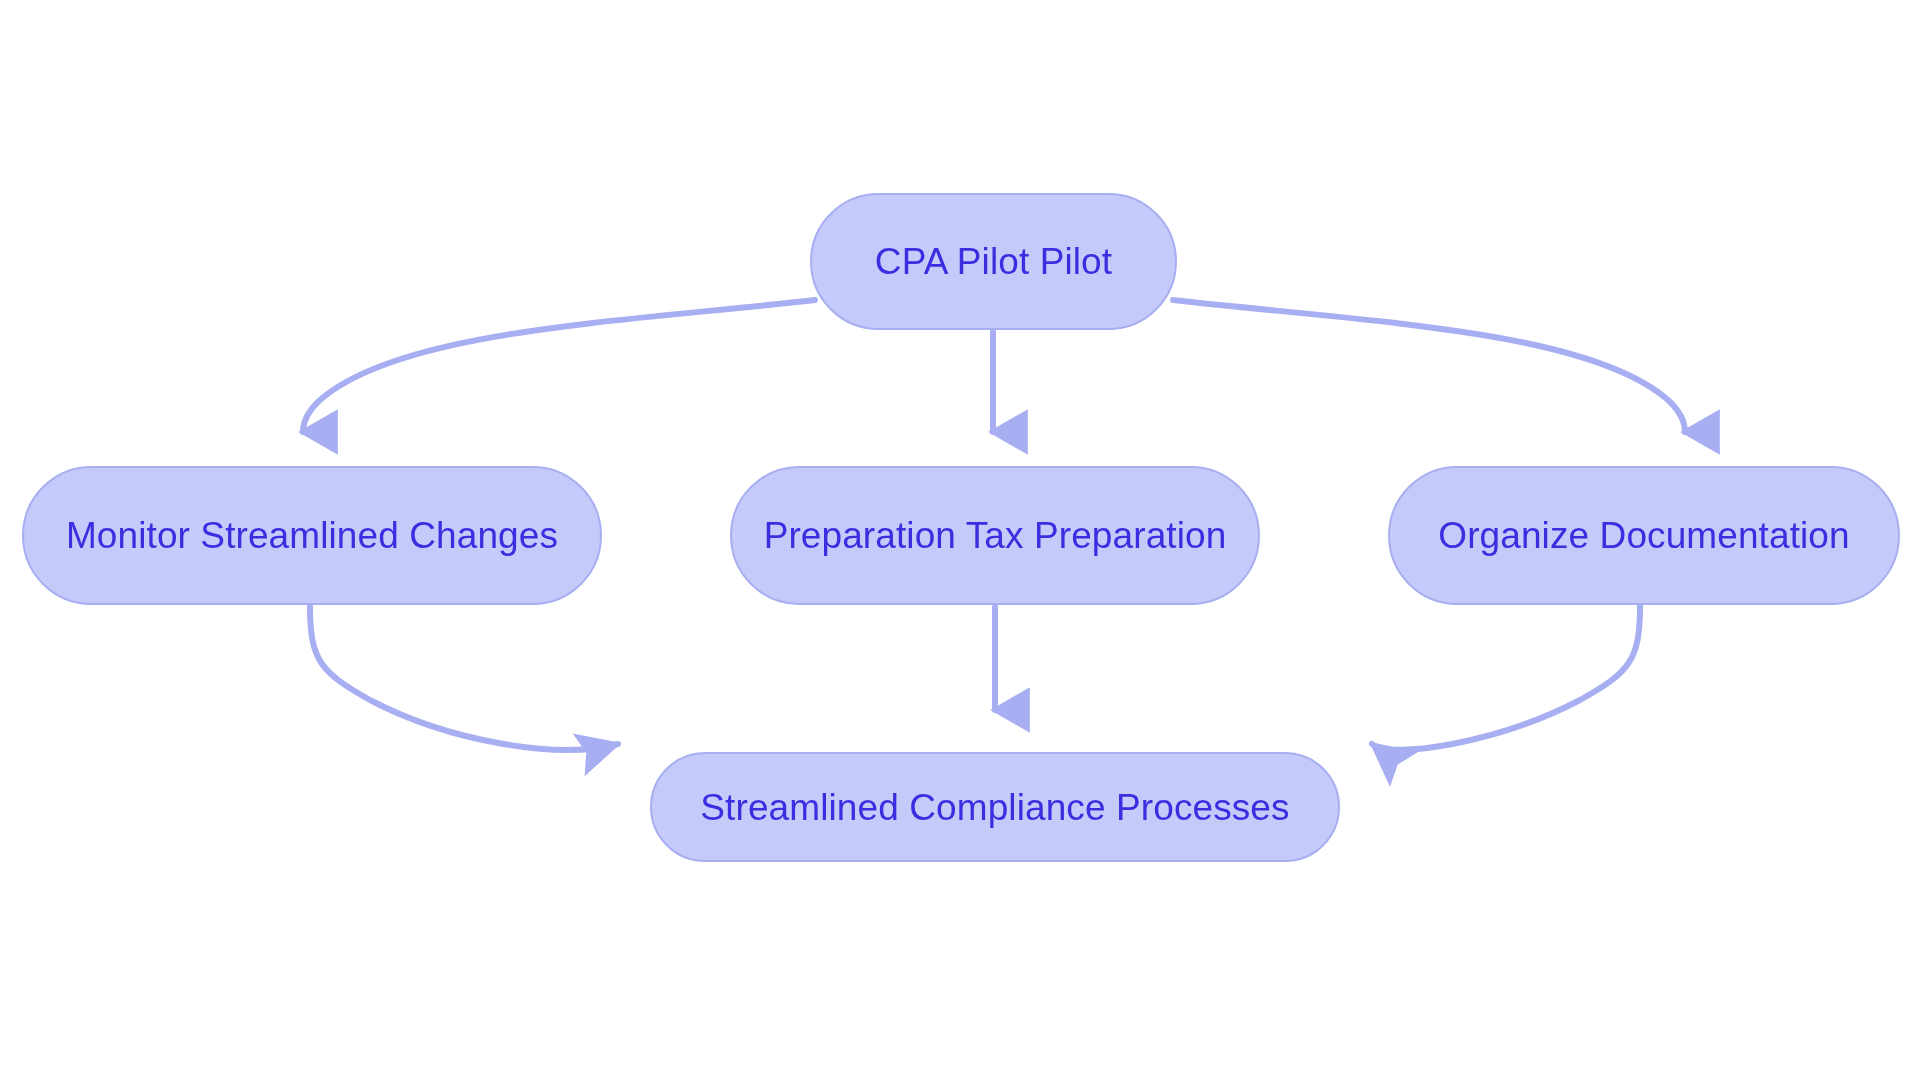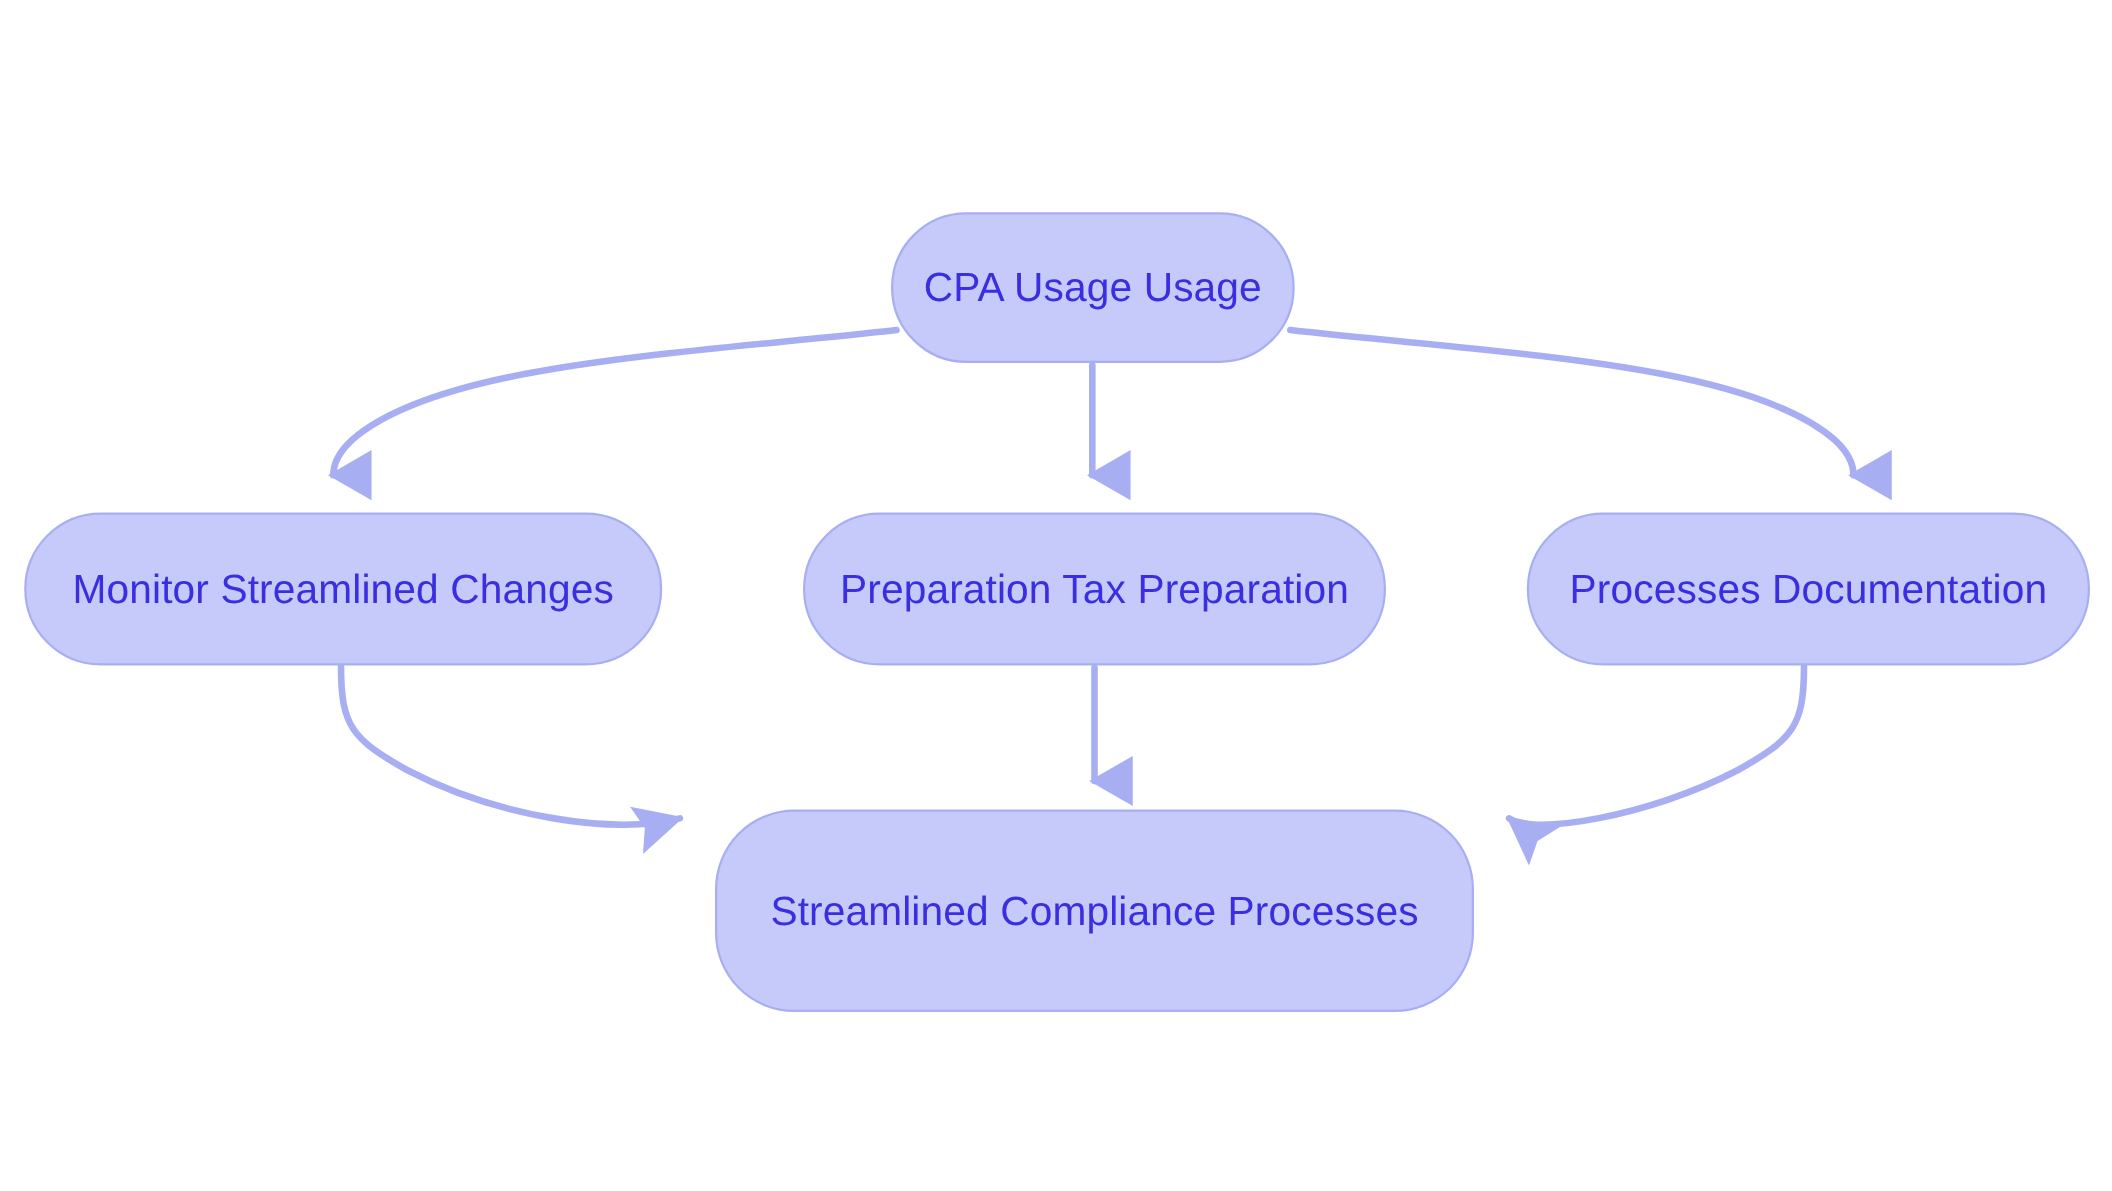--- a/index.html
+++ b/index.html
@@ -45,21 +45,21 @@
     letter-spacing: 0.1px;
     white-space: nowrap;
     line-height: 1;
     text-align: center;
   }
   
   #node-cpa-pilot-usage      { left: 810px;  top: 193px; width: 367px; height: 137px; }
   #node-monitor-regulatory   { left: 22px;   top: 466px; width: 580px; height: 139px; }
   #node-facilitate-tax       { left: 730px;  top: 466px; width: 530px; height: 139px; }
   #node-organize-doc         { left: 1388px; top: 466px; width: 512px; height: 139px; }
-  #node-streamlined          { left: 650px;  top: 736px; width: 690px; height: 184px; }
+  #node-streamlined          { left: 650px;  top: 752px; width: 690px; height: 110px; }
 </style>
 </head>
 <body>
 
 <div id="canvas">
 
   <svg id="edge-layer" viewBox="0 0 1920 1083" width="1920" height="1083" xmlns="http://www.w3.org/2000/svg">
     <defs>
       <marker id="arrow-down" markerWidth="9" markerHeight="9" refX="4.2" refY="7.4" orient="auto" markerUnits="strokeWidth">
         <path d="M 0.4 1.6 L 8.0 1.6 L 4.2 8.2 Z" fill="#a7aff2"></path>
@@ -76,32 +76,32 @@
     <path d="M 1173 300 C 1368 322, 1588 330, 1668 400 C 1681 412, 1685 422, 1685 432" fill="none" stroke="#a7aff2" stroke-width="6" stroke-linecap="round" marker-end="url(#arrow-down)"></path>
 
     <path d="M 310 606 C 310 660, 320 672, 370 700 C 450 742, 560 760, 618 744" fill="none" stroke="#a7aff2" stroke-width="6" stroke-linecap="round" marker-end="url(#arrow-head)"></path>
 
     <path d="M 995 607 L 995 710" fill="none" stroke="#a7aff2" stroke-width="6" stroke-linecap="round" marker-end="url(#arrow-down)"></path>
 
     <path d="M 1640 606 C 1640 660, 1630 672, 1580 700 C 1500 742, 1392 760, 1372 744" fill="none" stroke="#a7aff2" stroke-width="6" stroke-linecap="round" marker-end="url(#arrow-head)"></path>
   </svg>
 
   <div class="node" id="node-cpa-pilot-usage">
-    <span class="node-label">CPA Usage Usage</span>
+    <span class="node-label">CPA Pilot Pilot</span>
   </div>
 
   <div class="node" id="node-monitor-regulatory">
     <span class="node-label">Monitor Streamlined Changes</span>
   </div>
 
   <div class="node" id="node-facilitate-tax">
     <span class="node-label">Preparation Tax Preparation</span>
   </div>
 
   <div class="node" id="node-organize-doc">
-    <span class="node-label">Processes Documentation</span>
+    <span class="node-label">Organize Documentation</span>
   </div>
 
   <div class="node" id="node-streamlined">
     <span class="node-label">Streamlined Compliance Processes</span>
   </div>
 
 </div>
 
 </body></html>

